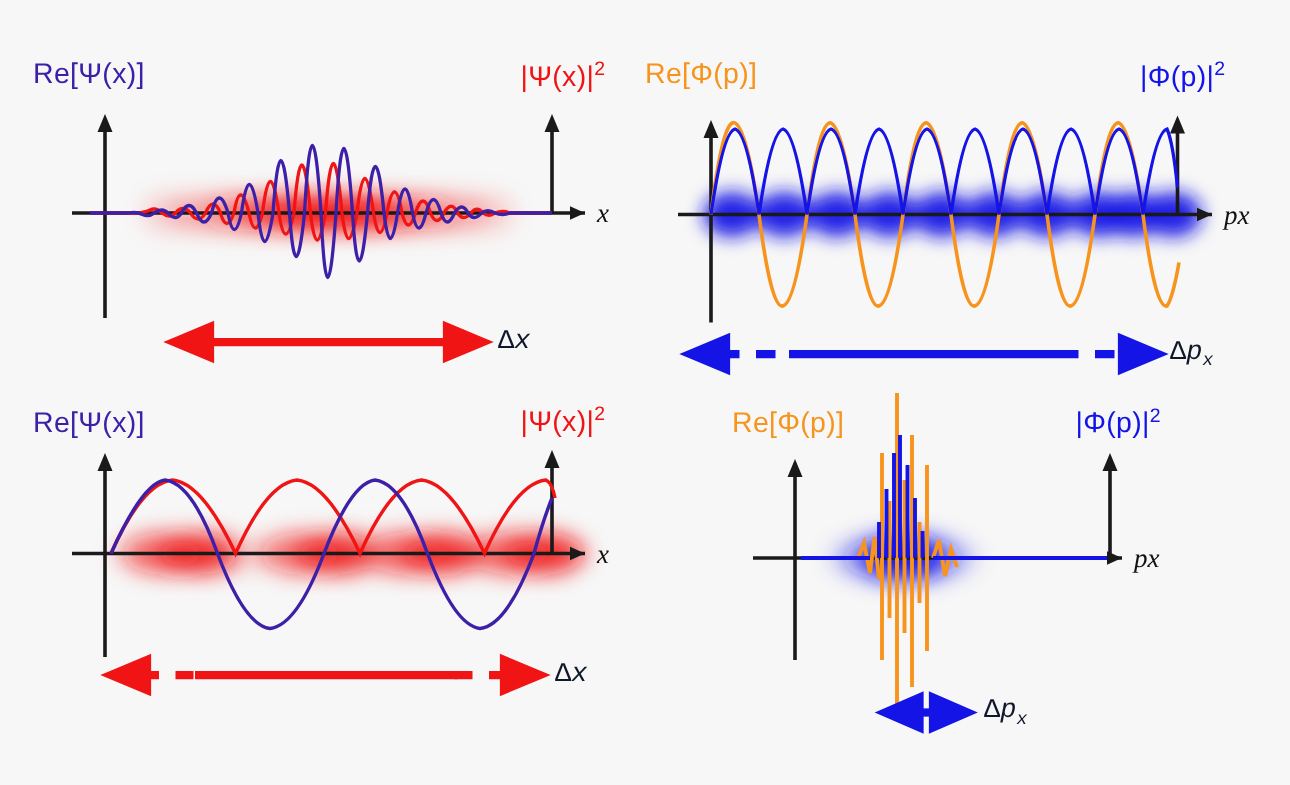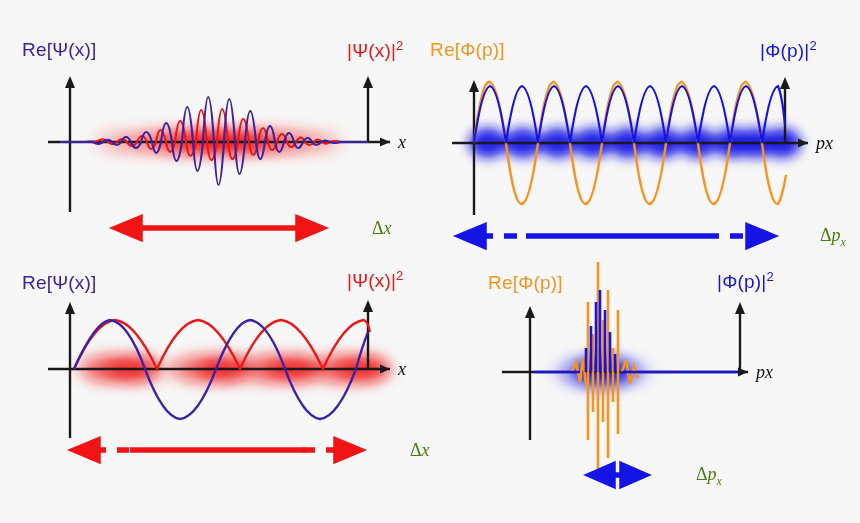--- a/index.html
+++ b/index.html
@@ -53,25 +53,24 @@
   .axlbl {
     position: absolute;
     font-family: "Liberation Serif", serif;
     font-style: italic;
     font-size: 18px;
     color: #111111;
     white-space: nowrap;
   }
   .dlbl {
     position: absolute;
-    font-family: Liberation Serif, serif;
+    font-family: Liberation Mono, monospace;
     font-size: 18px;
-    color: #4d7c0f;
+    color: #0f172a;
     white-space: nowrap;
-    margin-left: 40px;
   }
   .dlbl .it { font-style: italic; }
   .dlbl .sub { font-size: 12px; vertical-align: sub; font-style: italic; }
 </style>
 </head>
 <body>
 
 <div id="figure">
 
   <div class="panel" id="panel-tl">

